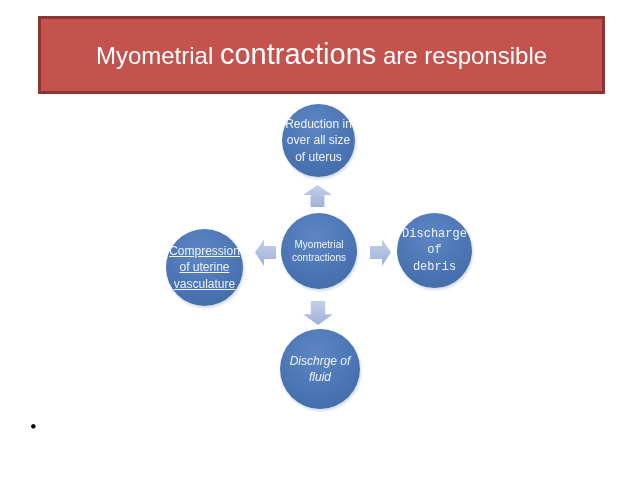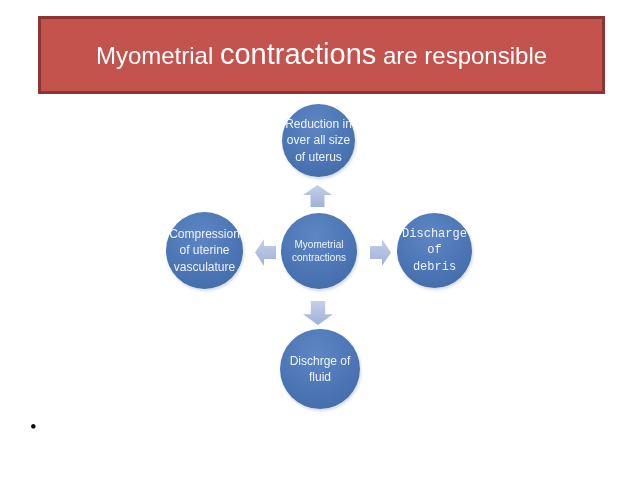--- a/index.html
+++ b/index.html
@@ -17,24 +17,24 @@
   .banner .emph{font-size:29px;}
   
   .circle{
     position:absolute;border-radius:50%;
     background:radial-gradient(circle at 45% 30%,#5e86c3 0%,#4a74b4 58%,#40689e 100%);
     color:#eef3fa;display:flex;align-items:center;justify-content:center;
     text-align:center;white-space:pre-line;font-size:12px;line-height:1.35;
     box-shadow:1px 2px 3px rgba(130,145,175,0.35);
   }
   .c-top{left:282px;top:104px;width:73px;height:73px;}
-  .c-left{left:166px;top:212px;width:77px;height:77px;}
+  .c-left{left:166px;top:229px;width:77px;height:77px;text-decoration:underline;}
   .c-center{left:281px;top:213px;width:76px;height:76px;font-size:10px;}
   .c-right{left:397px;top:213px;width:75px;height:75px;font-family:Liberation Mono, monospace;}
-  .c-bottom{left:280px;top:329px;width:80px;height:80px;}
+  .c-bottom{left:280px;top:329px;width:80px;height:80px;font-style:italic;}
   
   .arrow{position:absolute;background:linear-gradient(180deg,#c5cfe9 0%,#9fb1d8 100%);}
   .a-up{left:303px;top:185px;width:29px;height:22px;
     clip-path:polygon(50% 0,100% 45%,74% 45%,74% 100%,26% 100%,26% 45%,0 45%);}
   .a-down{left:303px;top:301px;width:30px;height:24px;
     clip-path:polygon(50% 100%,100% 55%,74% 55%,74% 0,26% 0,26% 55%,0 55%);}
   .a-left{left:255px;top:239px;width:21px;height:27px;
     clip-path:polygon(0 50%,43% 0,43% 26%,100% 26%,100% 74%,43% 74%,43% 100%);}
   .a-right{left:370px;top:239px;width:21px;height:27px;
     clip-path:polygon(100% 50%,57% 0,57% 26%,0 26%,0 74%,57% 74%,57% 100%);}

